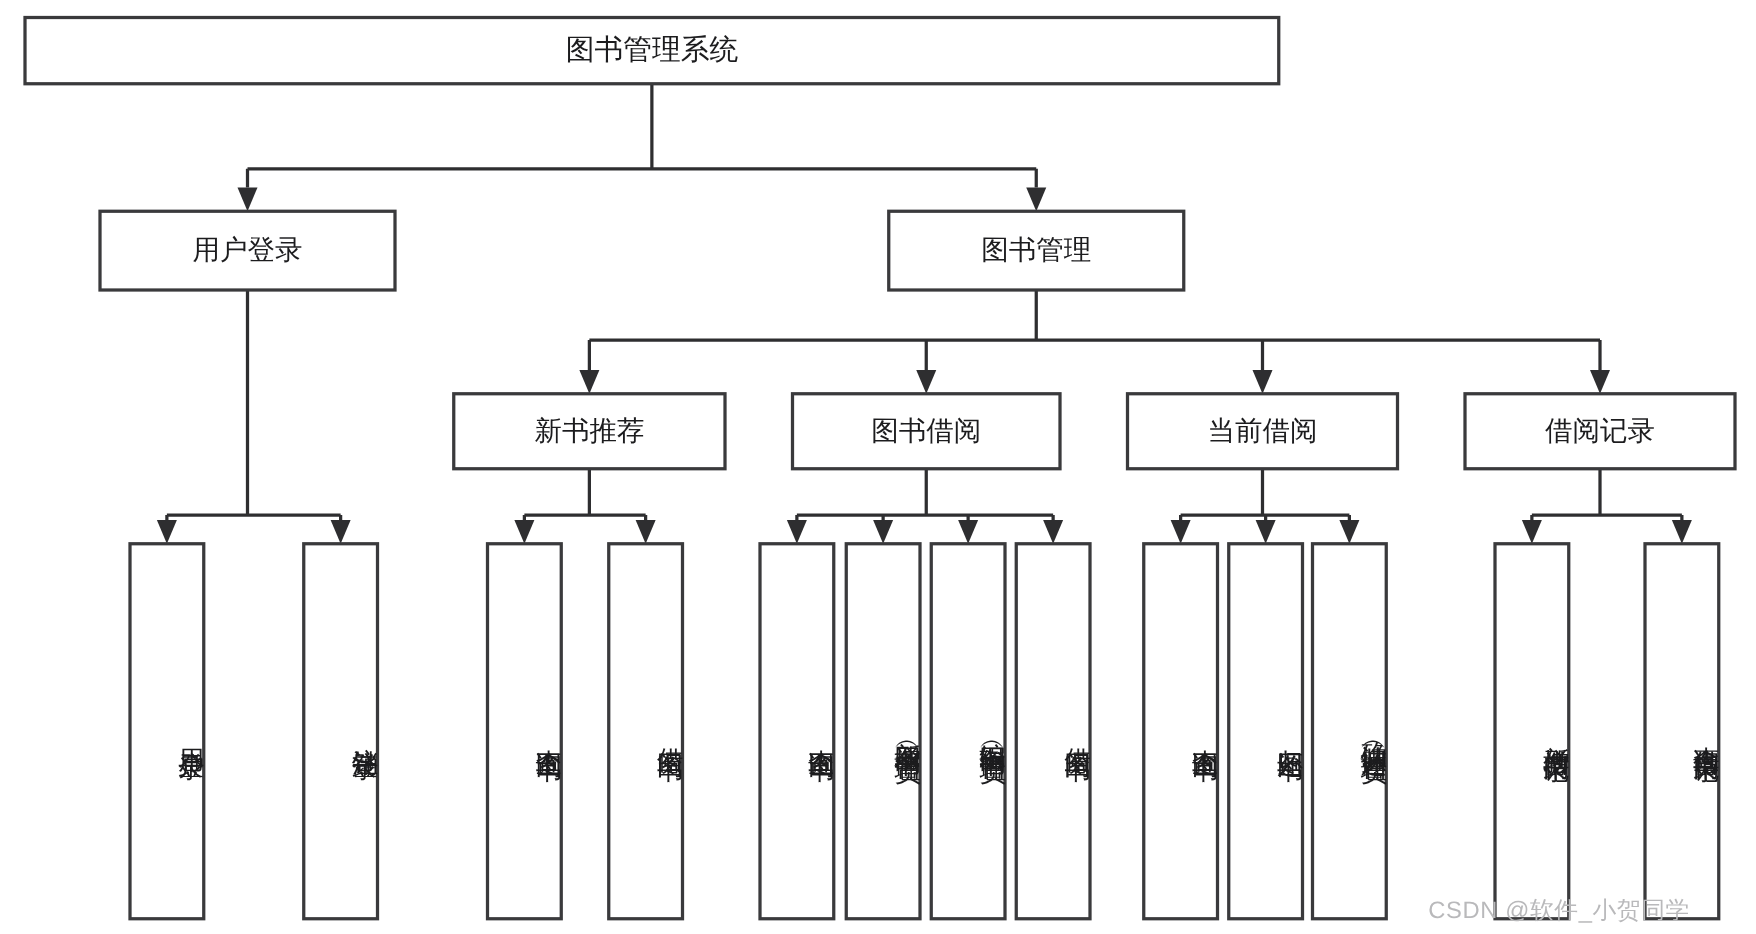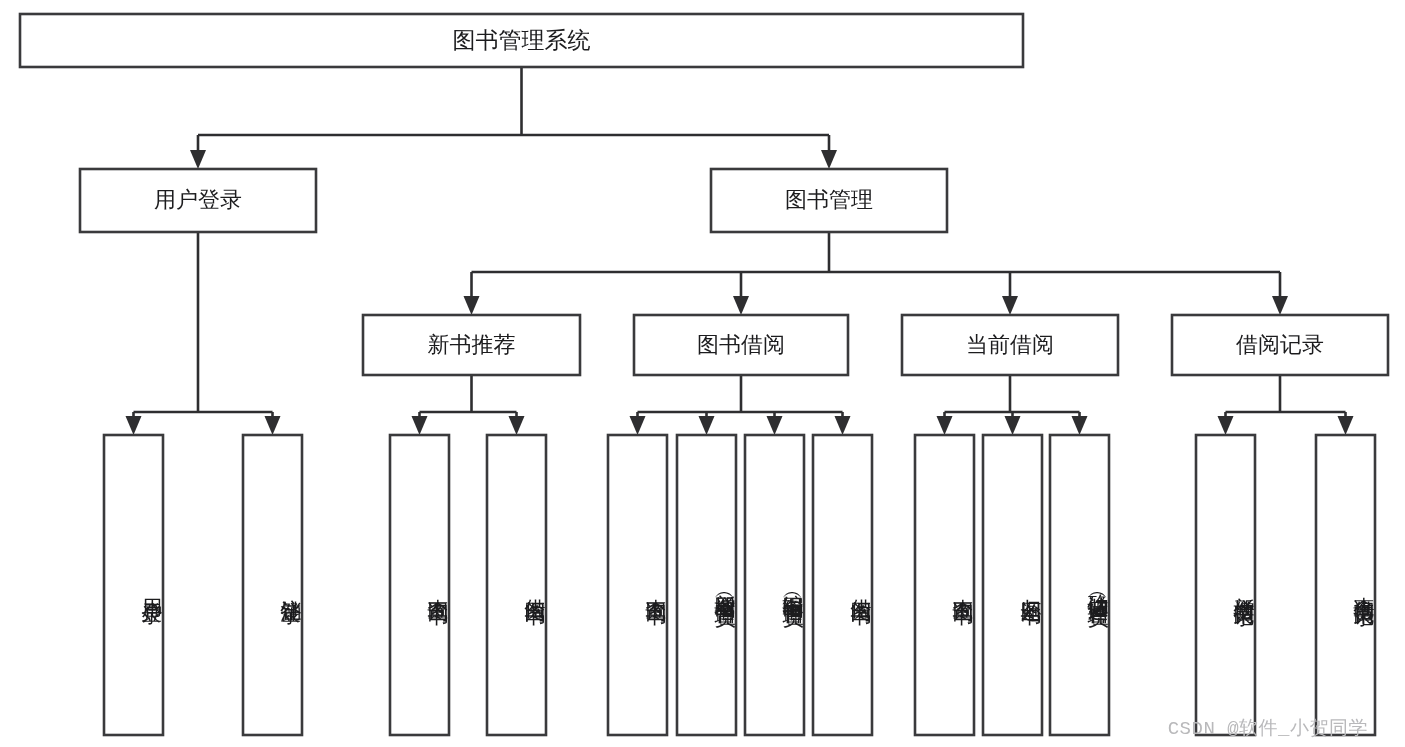--- a/index.html
+++ b/index.html
@@ -66,23 +66,23 @@
     letter-spacing: 2px;
     color: #1c1c1e;
     white-space: nowrap;
     display: flex;
     align-items: flex-start;
     justify-content: center;
     pointer-events: none;
   }
   .watermark {
     position: absolute;
-    right: 8px;
+    right: 24px;
     bottom: 6px;
-    font-family: Liberation Mono, monospace;
+    font-family: Liberation Sans, sans-serif;
     font-size: 19px;
     color: #b9b9bb;
     letter-spacing: 0.5px;
     white-space: nowrap;
   }
 </style>
 </head>
 <body>
 
 <div id="diagram-root">

